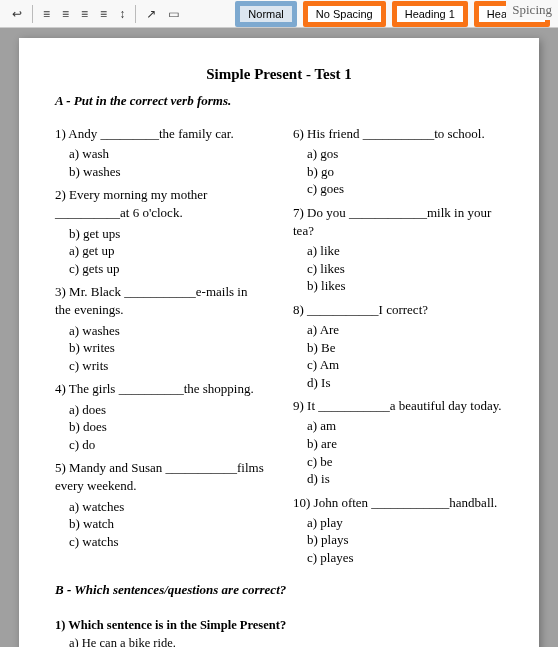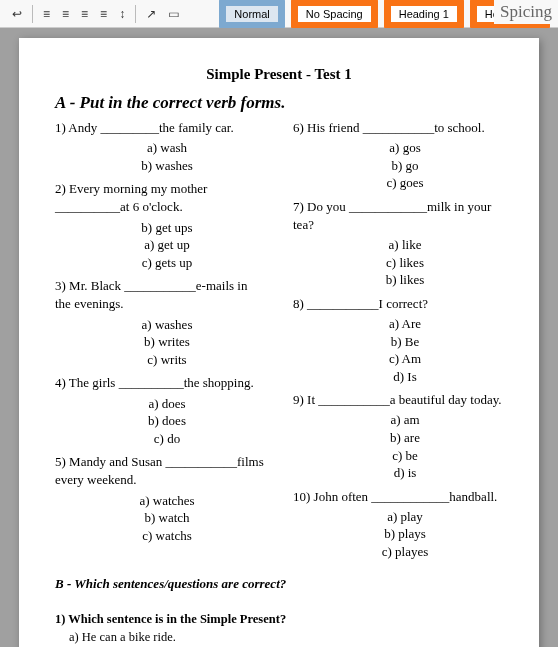--- a/index.html
+++ b/index.html
@@ -25,21 +25,21 @@
       border: 1px solid transparent;
       padding: 1px 3px;
       font-size: 12px;
       cursor: pointer;
       border-radius: 2px;
       color: #333;
     }
     .toolbar-divider { width: 1px; background: #bbb; height: 18px; margin: 0 2px; }
     .toolbar-spacer { flex: 1; }
     .style-btn {
-      border: 7px solid #f97316;
+      border: 5px solid #f97316;
       background: white;
       padding: 2px 8px;
       font-size: 11px;
       cursor: pointer;
       border-radius: 2px;
       margin-left: 2px;
     }
     .style-btn.active { background: #dce6f0; border-color: #7da9d0; }
     .doc-area {
       flex: 1;
@@ -56,43 +56,42 @@
       padding: 28px 36px 20px 36px;
       box-shadow: 2px 2px 8px rgba(0,0,0,0.3);
     }
     .page-title {
       text-align: center;
       font-size: 15px;
       font-weight: bold;
       margin-bottom: 10px;
     }
     .section-header {
-      font-size: 17px;
+      font-size: 13px;
       font-weight: bold;
       font-style: italic;
-      margin-bottom: 6px;
+      margin-bottom: 16px;
       margin-top: 6px;
     }
     .two-col {
       display: grid;
       grid-template-columns: 1fr 1fr;
       gap: 0 28px;
       margin-bottom: 2px;
     }
     .question-block {
       margin-bottom: 6px;
     }
     .question-text {
       margin-bottom: 2px;
       line-height: 1.4;
     }
     .answer-option {
       padding-left: 14px;
       line-height: 1.35;
-      text-align: center;
     }
     .section-b-header {
       font-size: 13px;
       font-weight: bold;
       font-style: italic;
       margin-top: 10px;
       margin-bottom: 20px;
     }
     .sub-question {
       margin-bottom: 7px;
@@ -104,21 +103,21 @@
     }
     .sub-answer {
       padding-left: 14px;
       line-height: 1.35;
       font-size: 12.5px;
     }
     .spicing-label {
       position: fixed;
       top: 0;
       right: 0;
-      font-size: 17px;
+      font-size: 13px;
       color: #666;
       background: #f8f8f8;
       padding: 2px 6px;
     }
   </style>
 </head>
 <body>
 
 <div class="spicing-label">Spicing</div>
 

